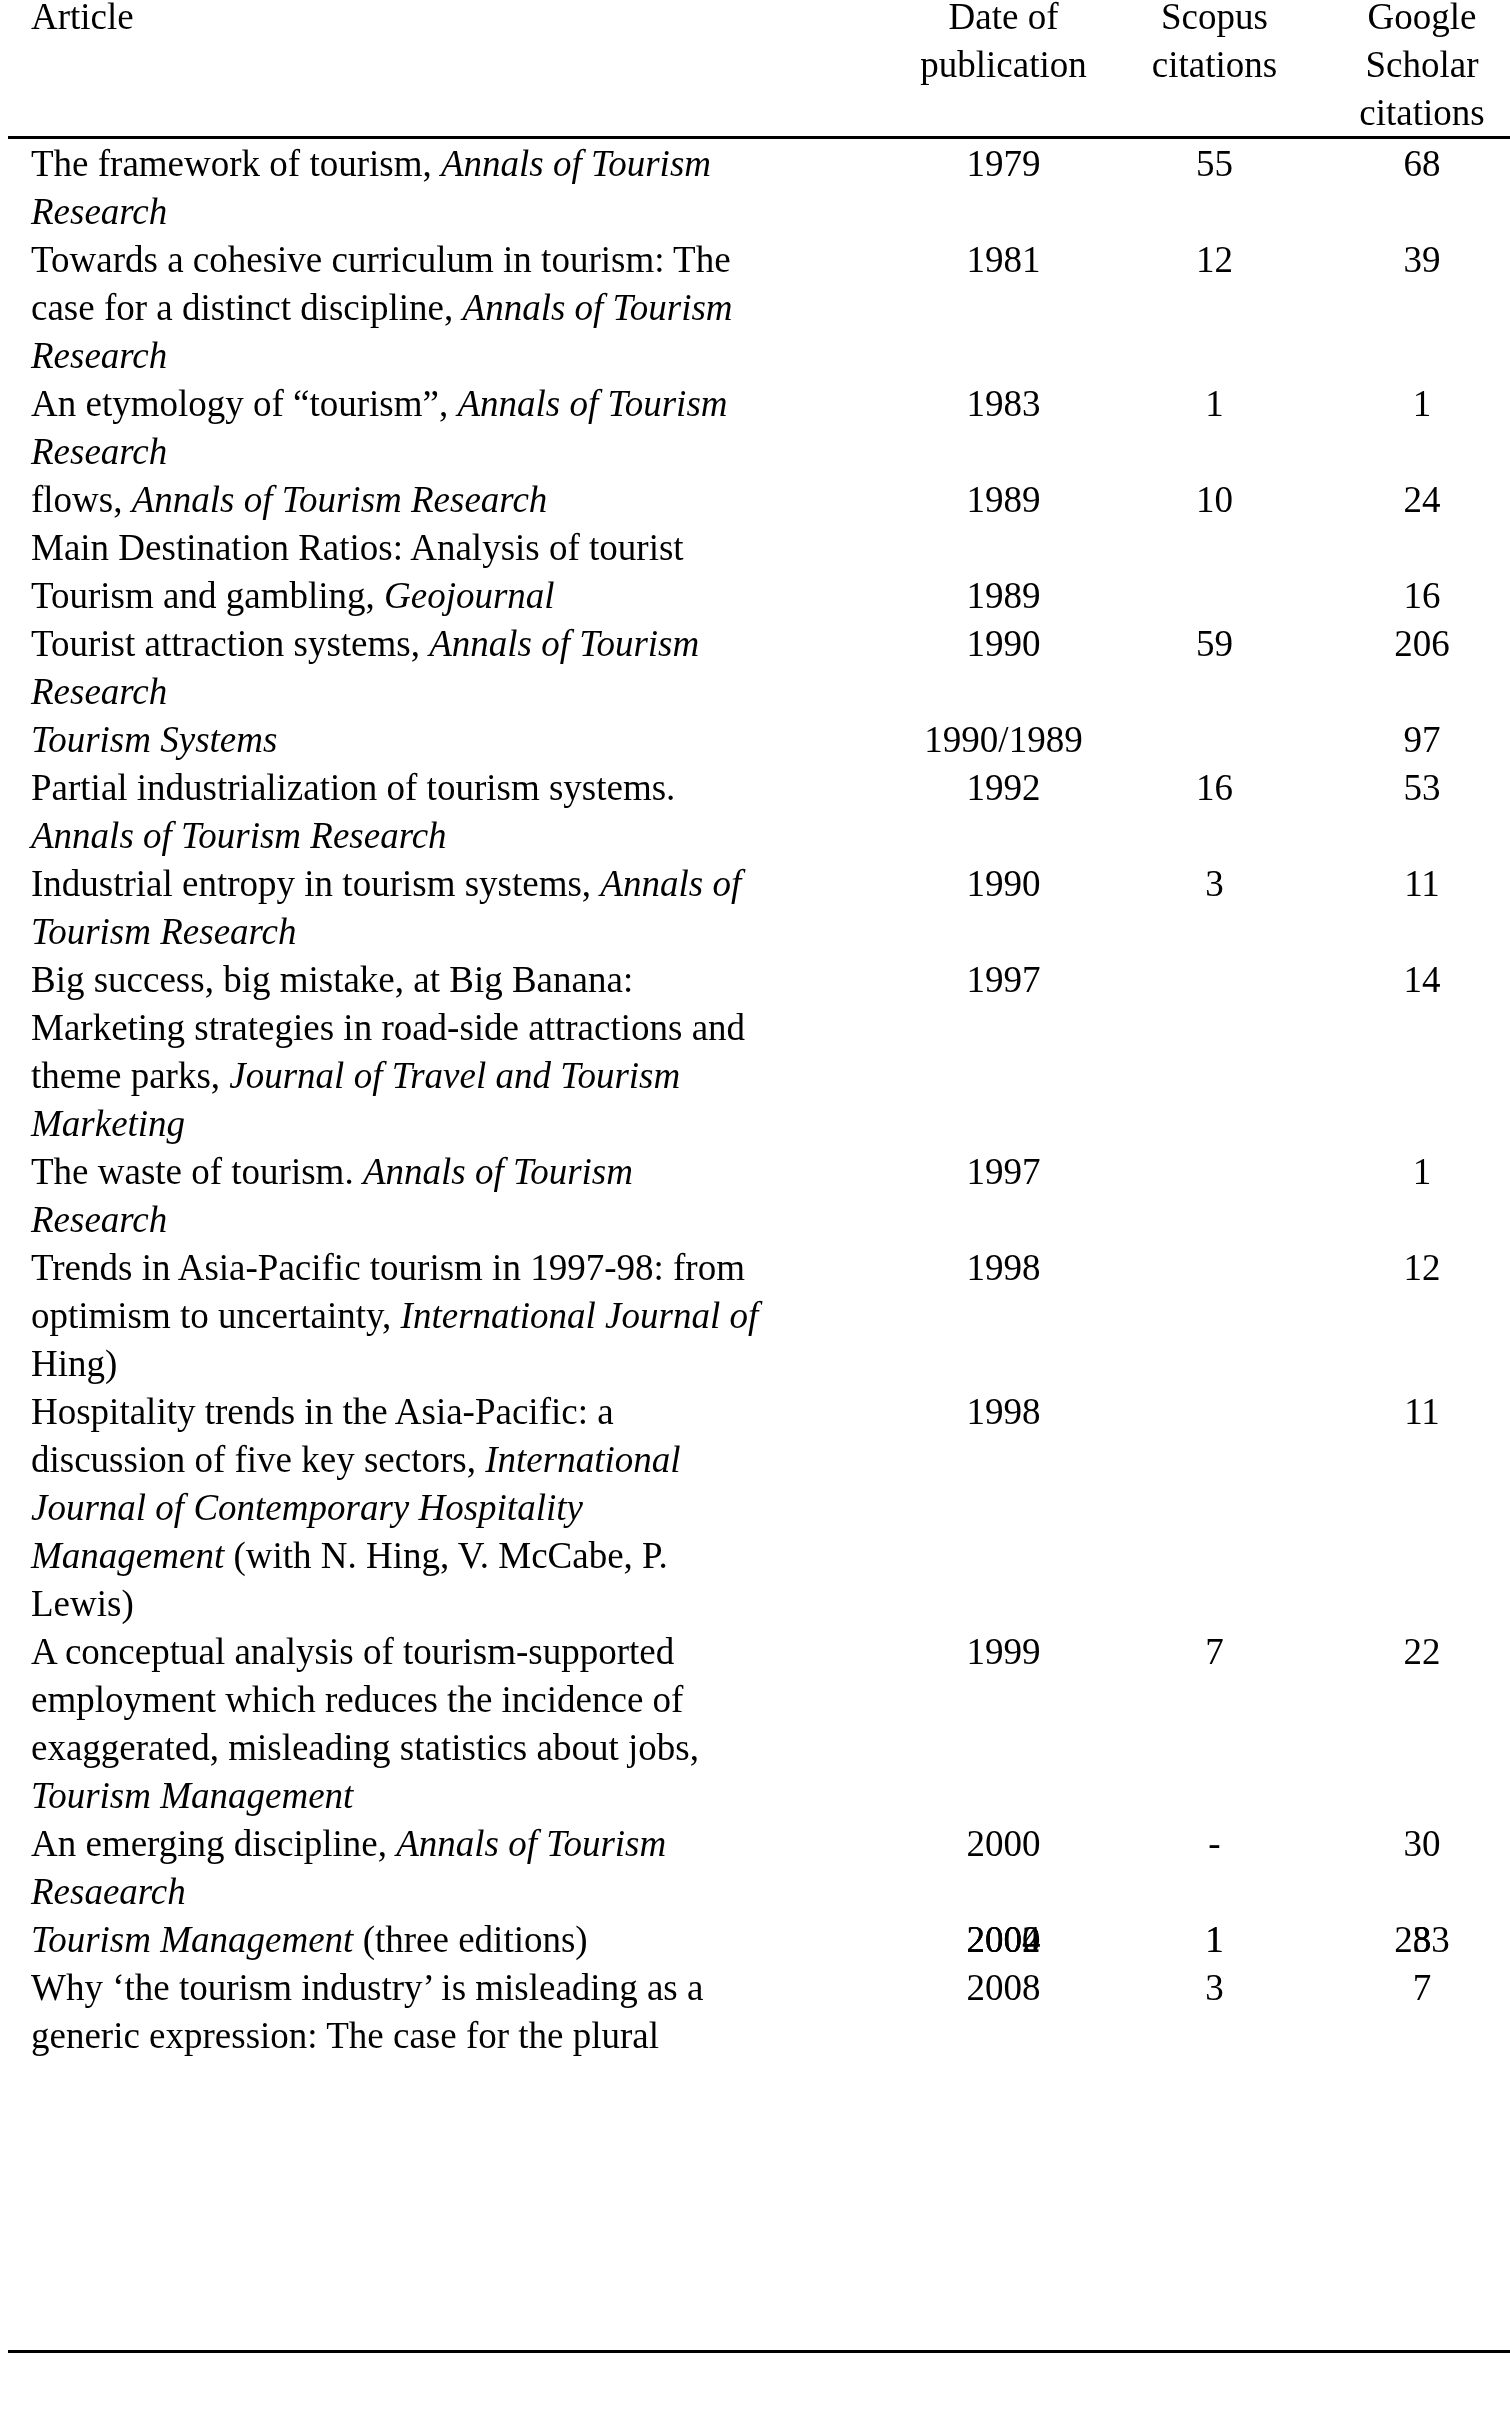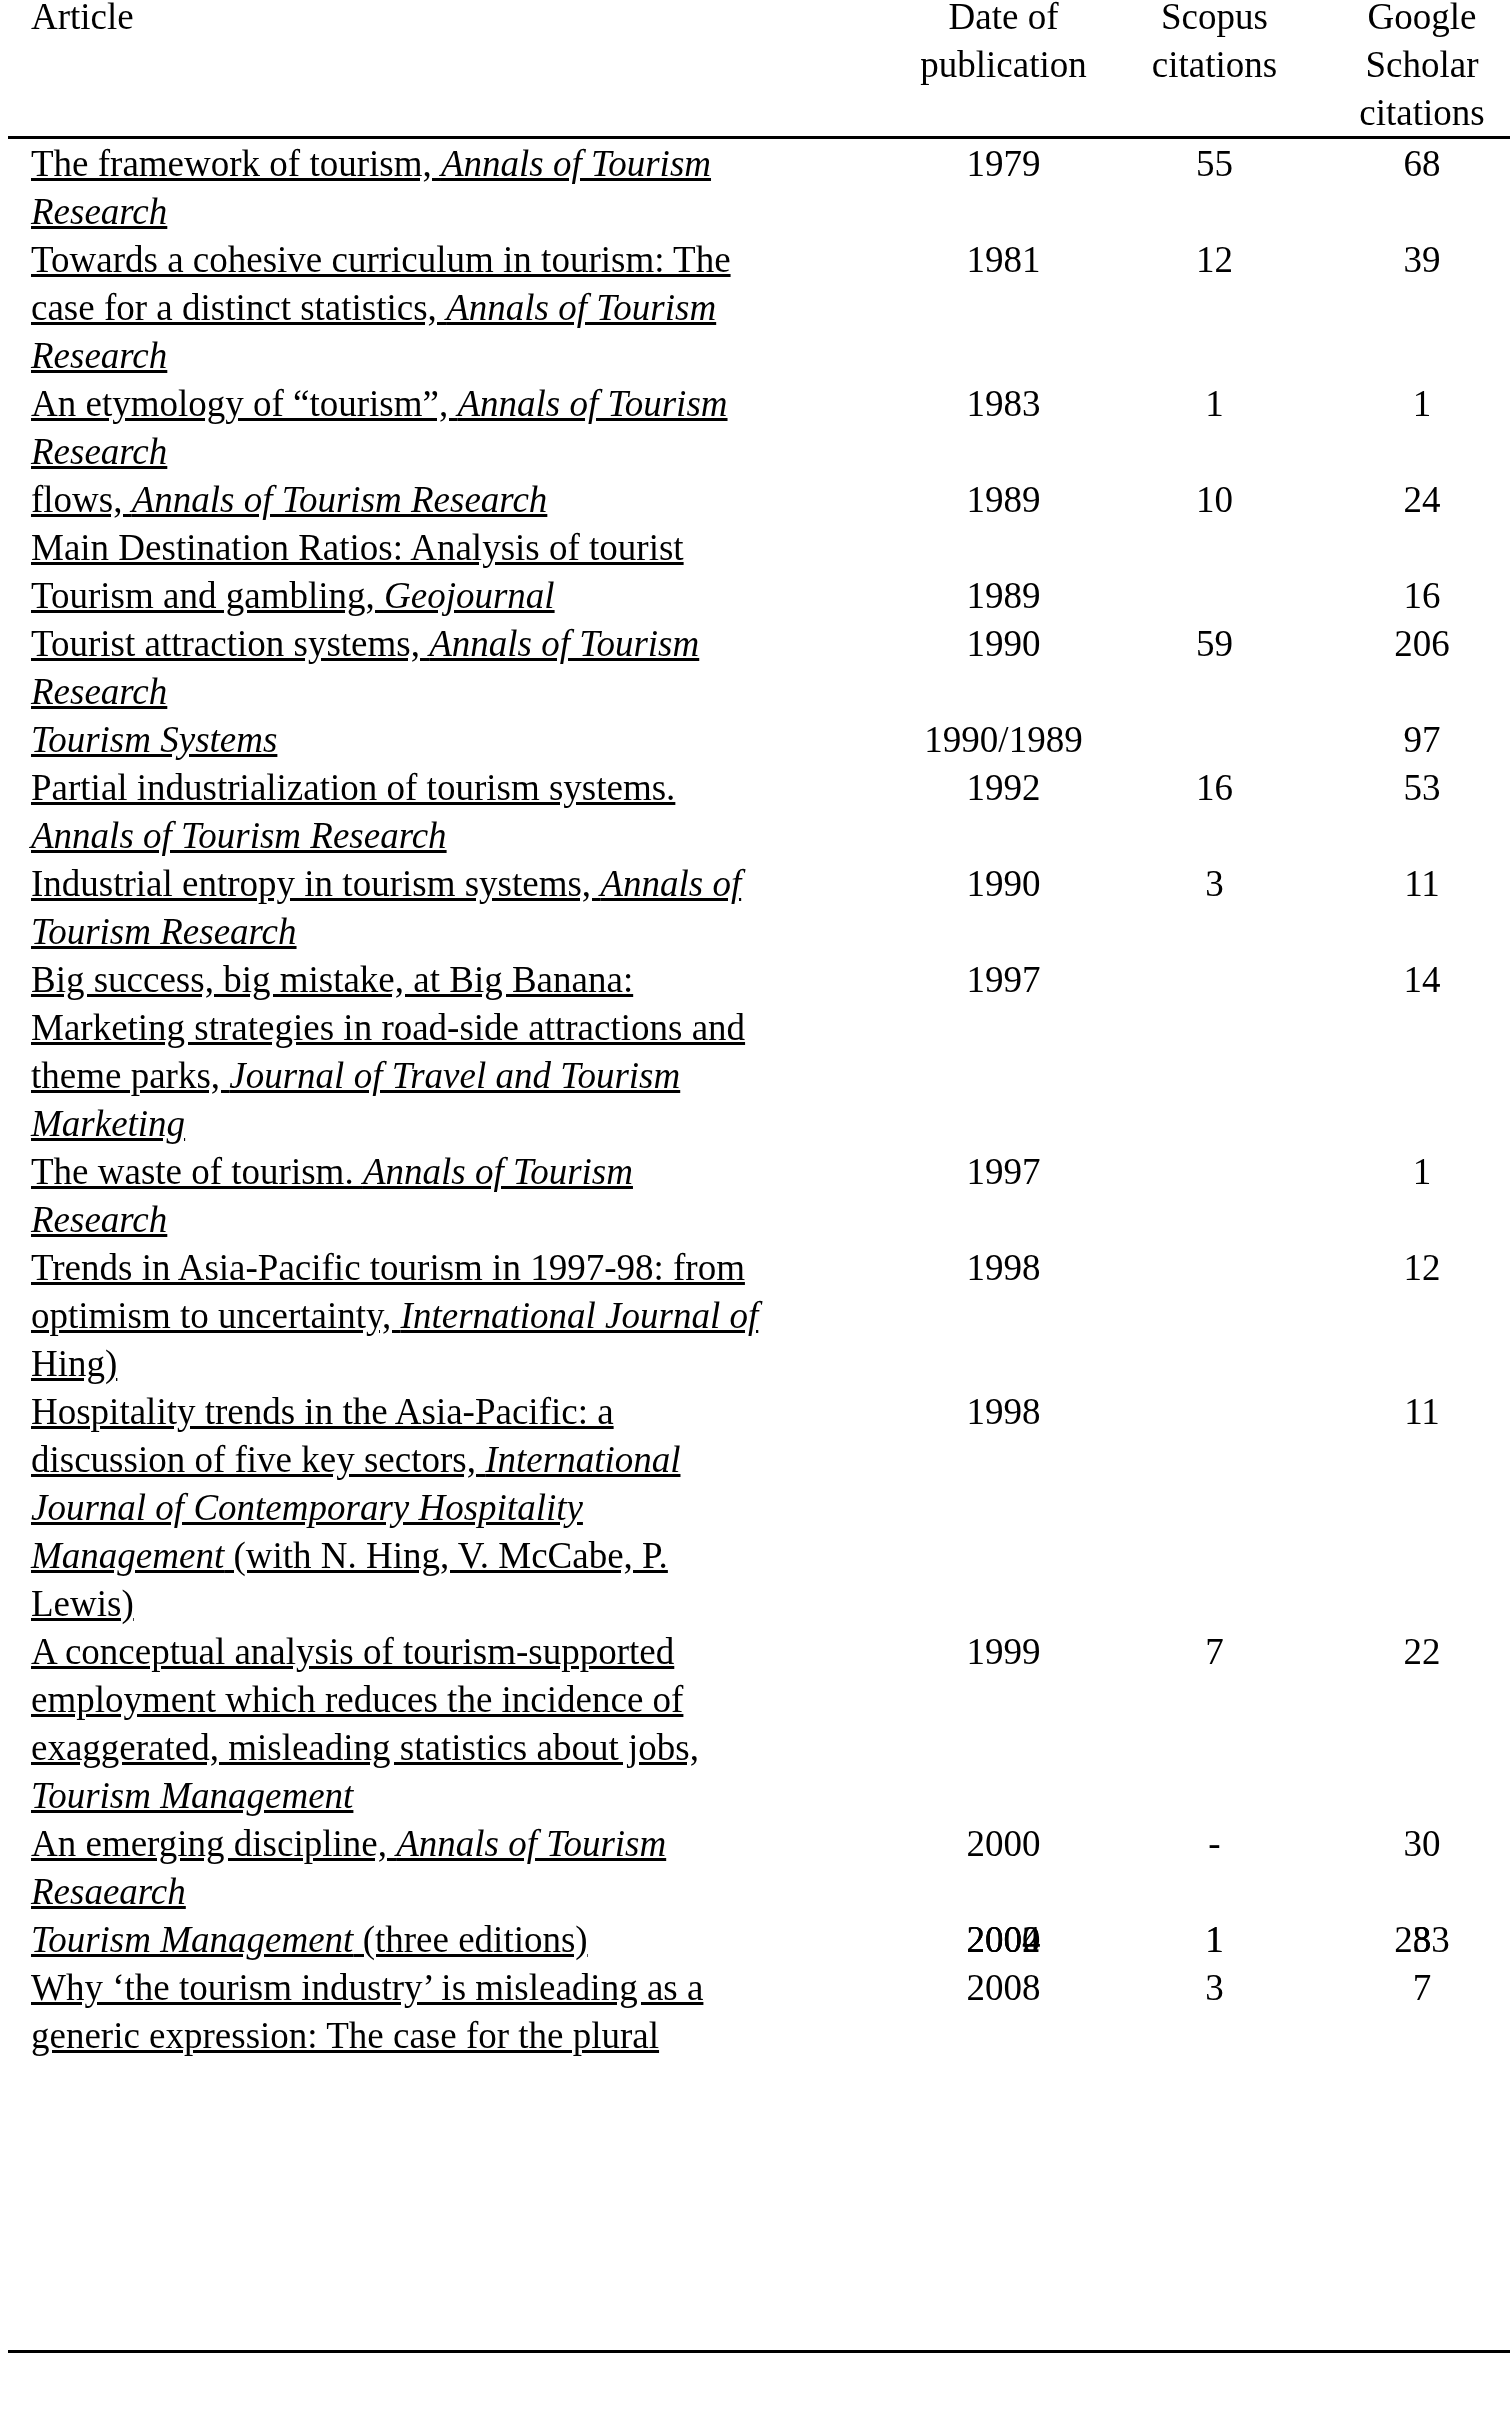--- a/index.html
+++ b/index.html
@@ -36,21 +36,20 @@
     width: 1502px;
     height: 2.5px;
     background: #000000;
   }
   .rule.top { top: 136px; }
   .body-rows {
     position: absolute;
     left: 0;
     top: 140px;
     width: 1233px;
-    text-decoration: underline;
   }
   .row {
     position: relative;
     width: 1511px;
   }
   .cell {
     position: absolute;
     top: 0;
     white-space: nowrap;
   }
@@ -100,21 +99,21 @@
           <span class="line"><span>The framework of tourism, </span><span class="it">Annals of Tourism</span></span>
           <span class="line"><span class="it">Research</span></span>
         </div>
         <div class="cell c-date">1979</div>
         <div class="cell c-scopus">55</div>
         <div class="cell c-scholar">68</div>
       </div>
       <div class="row">
         <div class="cell c-article">
           <span class="line"><span>Towards a cohesive curriculum in tourism: The</span></span>
-          <span class="line"><span>case for a distinct statistics, </span><span class="it">Annals of Tourism</span></span>
+          <span class="line"><span>case for a distinct discipline, </span><span class="it">Annals of Tourism</span></span>
           <span class="line"><span class="it">Research</span></span>
         </div>
         <div class="cell c-date">1981</div>
         <div class="cell c-scopus">12</div>
         <div class="cell c-scholar">39</div>
       </div>
       <div class="row">
         <div class="cell c-article">
           <span class="line"><span>An etymology of “tourism”, </span><span class="it">Annals of Tourism</span></span>
           <span class="line"><span class="it">Research</span></span>

